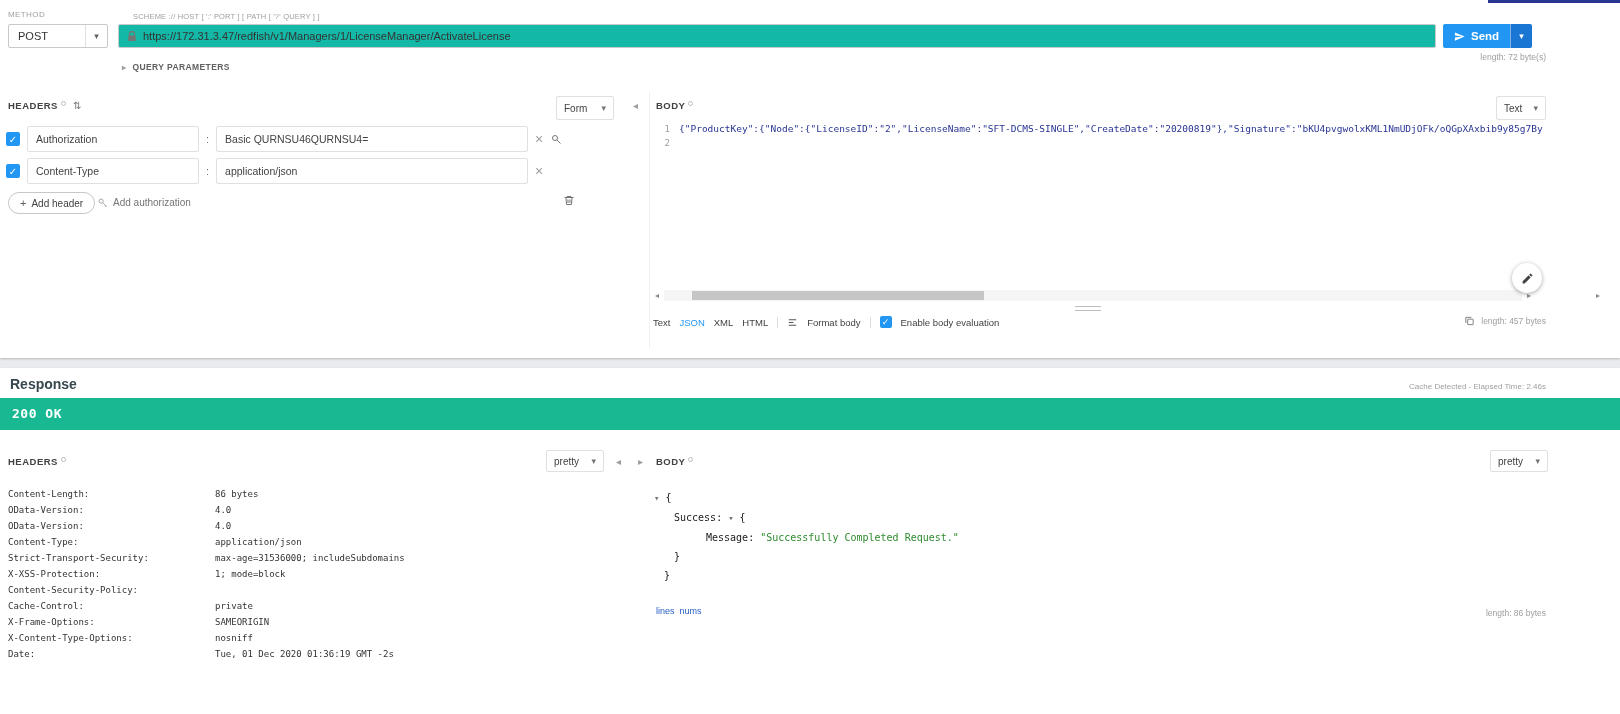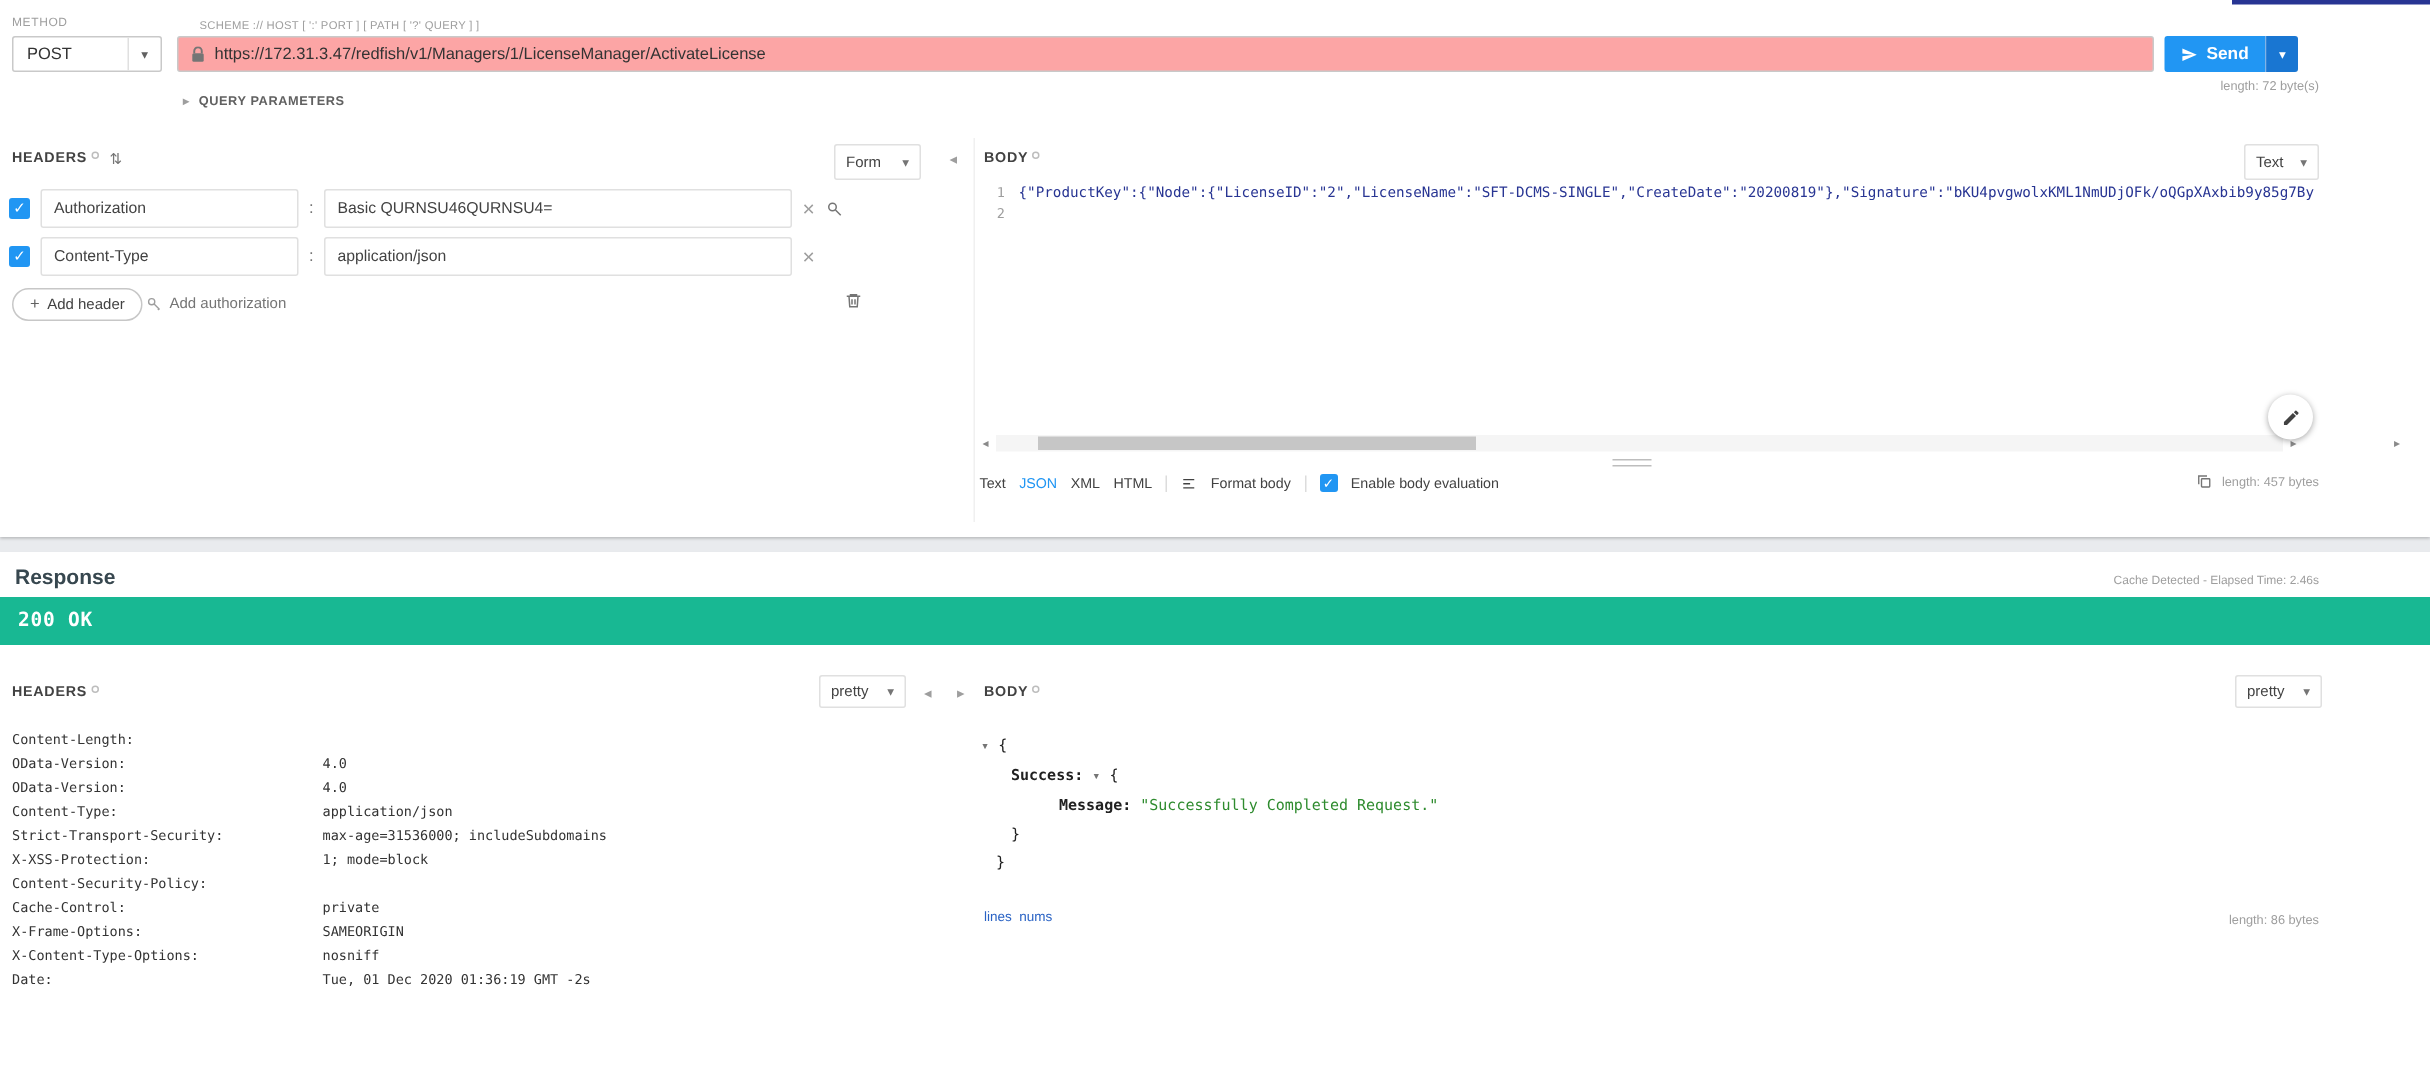--- a/index.html
+++ b/index.html
@@ -14,21 +14,21 @@
 
   
   .top-accent{position:absolute;left:1488px;top:0;width:132px;height:3px;background:#283593;}
 
   
   .method-label{position:absolute;left:8px;top:10px;font-size:8px;letter-spacing:.4px;}
   .method-select{position:absolute;left:8px;top:24px;width:100px;height:24px;border:1px solid #c9c9c9;border-radius:2px;display:flex;align-items:center;font-size:11px;color:#333;background:#fff;cursor:pointer;}
   .method-value{flex:1;padding-left:9px;}
   .method-arrow{width:22px;height:100%;border-left:1px solid #e0e0e0;display:flex;align-items:center;justify-content:center;color:#616161;font-size:9px;}
   .url-label{position:absolute;left:133px;top:12px;font-size:7.5px;letter-spacing:.2px;}
-  .url-box{position:absolute;left:118px;top:24px;width:1318px;height:24px;border:1px solid #c9c9c9;border-radius:2px;display:flex;align-items:center;padding:0 8px;gap:6px;background:#fca5a5;}
+  .url-box{position:absolute;left:118px;top:24px;width:1318px;height:24px;border:1px solid #c9c9c9;border-radius:2px;display:flex;align-items:center;padding:0 8px;gap:6px;background:#14b8a6;}
   .url-input{border:none;outline:none;flex:1;font-size:11px;color:#333;font-family:inherit;height:100%;background:transparent;}
   .send-group{position:absolute;left:1443px;top:24px;height:24px;display:flex;}
   .send-main{display:flex;align-items:center;gap:6px;padding:0 11px;background:#2196f3;color:#fff;border:none;font-size:11.5px;font-weight:bold;border-radius:2px 0 0 2px;cursor:pointer;font-family:inherit;}
   .send-caret{width:22px;background:#1976d2;border:none;border-left:1px solid rgba(255,255,255,.45);color:#fff;font-size:9px;border-radius:0 2px 2px 0;cursor:pointer;}
   .url-length{position:absolute;left:1400px;top:52px;width:146px;text-align:right;}
   .query-toggle{position:absolute;left:122px;top:62px;display:flex;gap:6px;align-items:center;font-size:8.5px;font-weight:bold;color:#616161;letter-spacing:.4px;cursor:pointer;}
   .tri{color:#9e9e9e;font-size:8px;}
 
   
   .panel-title{position:absolute;font-size:9.5px;font-weight:bold;color:#424242;letter-spacing:.5px;display:flex;align-items:flex-start;gap:3px;}
@@ -93,21 +93,21 @@
   .resp-headers{position:absolute;left:8px;top:118px;font-size:9px;line-height:16px;color:#333;}
   .rrow{display:flex;}
   .rname{width:207px;flex-shrink:0;}
   .rval{width:452px;word-break:break-all;}
   .resp-tree{position:absolute;left:654px;top:120px;font-size:10px;line-height:19px;color:#212121;}
   .trow{display:flex;align-items:baseline;}
   .lvl1{padding-left:20px;}
   .lvl2{padding-left:52px;}
   .lvl0c{padding-left:10px;}
   .toggle{color:#757575;font-size:9px;margin-right:6px;cursor:pointer;}
-  .jkey{font-weight:bold;color:#212121;margin-right:6px;}
+  .jkey{font-weight:normal;color:#212121;margin-right:6px;}
   .jstr{color:#2e8b2e;}
   .brace{color:#212121;}
   .resp-links{position:absolute;left:656px;top:238px;display:flex;gap:5px;font-size:9px;color:#2962c4;}
   .blink{cursor:pointer;}
   .resp-length{position:absolute;left:1400px;top:240px;width:146px;text-align:right;}
 </style>
 </head>
 <body>
 
 <div class="app">
@@ -296,20 +296,21 @@
       <span class="help-dot"></span>
     </div>
     <button class="dd pretty-right">
       <span>pretty</span>
       <span class="dd-arrow">▾</span>
     </button>
 
     <div class="resp-headers mono">
       <div class="rrow">
           <span class="rname">Content-Length:</span>
+          <span class="rval">86 bytes</span>
         </div>
       <div class="rrow">
           <span class="rname">OData-Version:</span>
           <span class="rval">4.0</span>
         </div>
       <div class="rrow">
           <span class="rname">OData-Version:</span>
           <span class="rval">4.0</span>
         </div>
       <div class="rrow">

